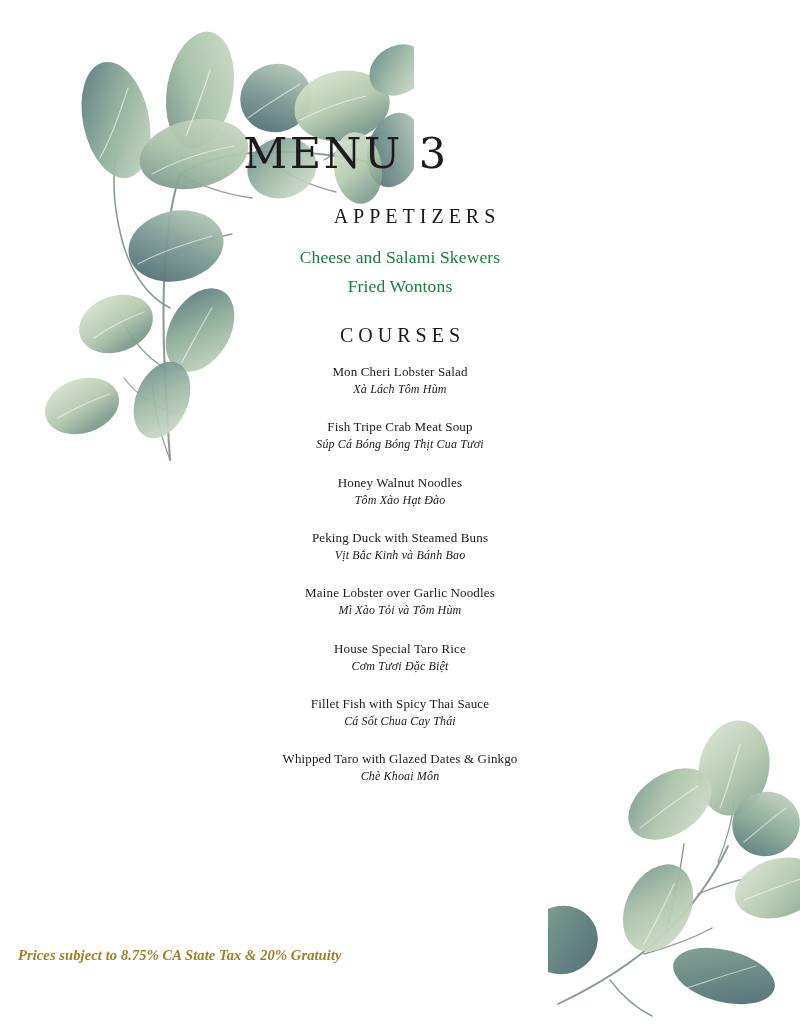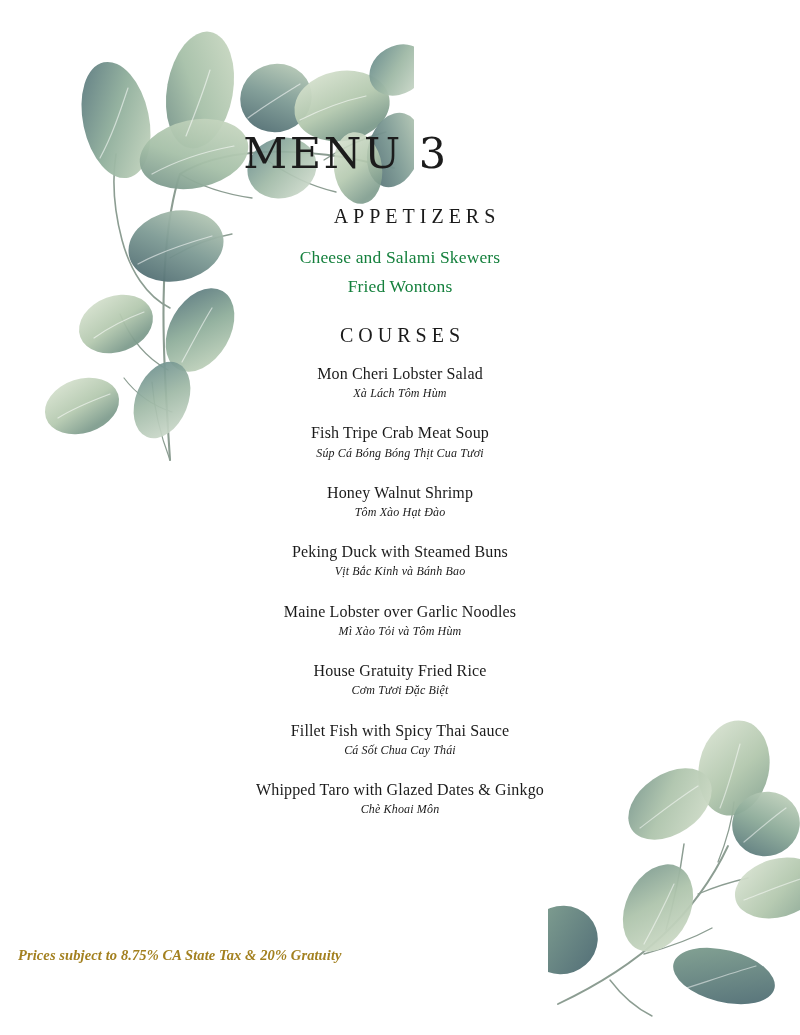--- a/index.html
+++ b/index.html
@@ -83,21 +83,21 @@
 
   #courses-list {
     position:absolute; left:0; top:363px; width:800px;
     text-align:center;
   }
   .course {
     margin-bottom:20px;
   }
   .course:last-child { margin-bottom:0; }
   .course-en {
-    font-size:16px;
+    font-size:13px;
     color:#1a1a1a;
     line-height:1.38;
     letter-spacing:0.15px;
   }
   .course-vi {
     font-size:12px;
     font-style:italic;
     color:#1a1a1a;
     line-height:1.45;
     letter-spacing:0.15px;
@@ -272,33 +272,33 @@
     <div id="courses-list">
       <div class="course">
         <div class="course-en">Mon Cheri Lobster Salad</div>
         <div class="course-vi">Xà Lách Tôm Hùm</div>
       </div>
       <div class="course">
         <div class="course-en">Fish Tripe Crab Meat Soup</div>
         <div class="course-vi">Súp Cá Bóng Bóng Thịt Cua Tươi</div>
       </div>
       <div class="course">
-        <div class="course-en">Honey Walnut Shrimp</div>
+        <div class="course-en">Honey Walnut Noodles</div>
         <div class="course-vi">Tôm Xào Hạt Đào</div>
       </div>
       <div class="course">
         <div class="course-en">Peking Duck with Steamed Buns</div>
         <div class="course-vi">Vịt Bắc Kinh và Bánh Bao</div>
       </div>
       <div class="course">
         <div class="course-en">Maine Lobster over Garlic Noodles</div>
         <div class="course-vi">Mì Xào Tỏi và Tôm Hùm</div>
       </div>
       <div class="course">
-        <div class="course-en">House Gratuity Fried Rice</div>
+        <div class="course-en">House Special Taro Rice</div>
         <div class="course-vi">Cơm Tươi Đặc Biệt</div>
       </div>
       <div class="course">
         <div class="course-en">Fillet Fish with Spicy Thai Sauce</div>
         <div class="course-vi">Cá Sốt Chua Cay Thái</div>
       </div>
       <div class="course">
         <div class="course-en">Whipped Taro with Glazed Dates &amp; Ginkgo</div>
         <div class="course-vi">Chè Khoai Môn</div>
       </div>

